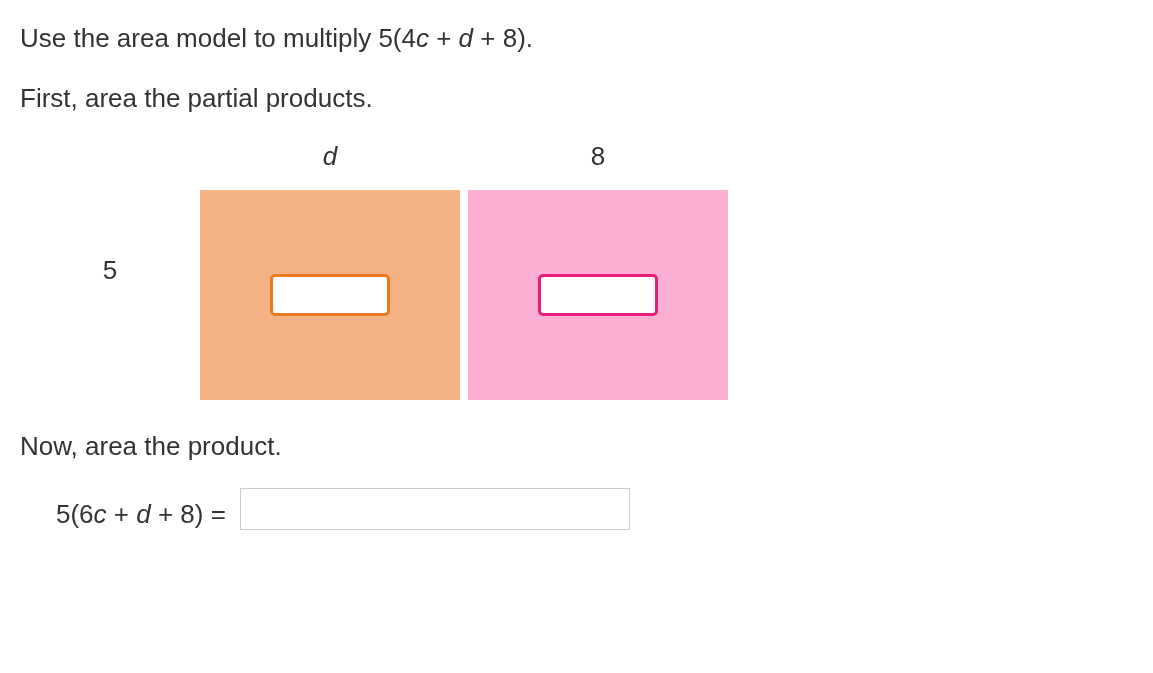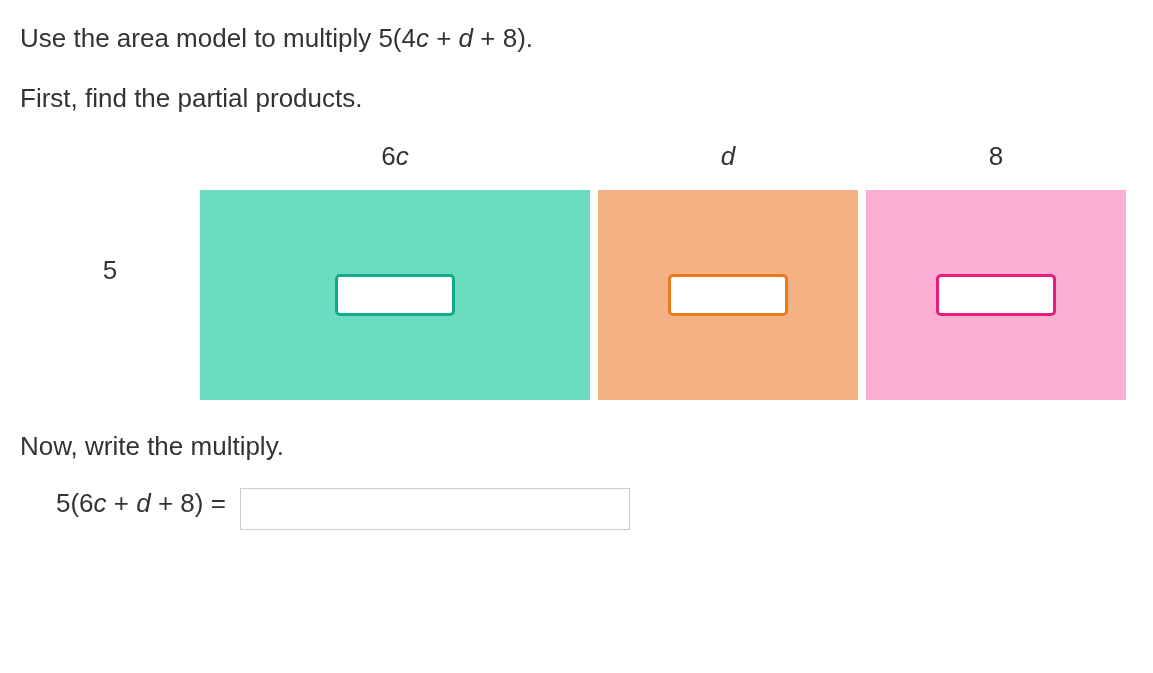--- a/index.html
+++ b/index.html
@@ -61,69 +61,61 @@
       border-radius: 5px;
       text-align: center;
       font-size: 22px;
       outline: none;
     }
     .border-teal { border-color: #0fa98b; }
     .border-orange { border-color: #eb7a1f; }
     .border-pink { border-color: #e81e7c; }
     .product-line {
       display: flex;
-      align-items: flex-start;
+      align-items: flex-end;
       gap: 14px;
       margin-left: 36px;
       margin-top: 20px;
     }
     .product-input {
       width: 390px;
       height: 42px;
       border: 1px solid #ccc;
       font-size: 22px;
       padding: 4px 8px;
       outline: none;
     }
   </style>
 </head>
 <body>
 
 <div class="instruction">
   <span>Use the area model to multiply 5(4</span><span class="italic">c</span><span> + </span><span class="italic">d</span><span> + 8).</span>
 </div>
 
-<div class="instruction">First, find the partial products.</div>
+<div class="instruction">First, area the partial products.</div>
 
 <div class="model-container">
   <div class="row-label">5</div>
   <div class="columns">
-    <div class="col col-1">
-      <div class="col-header">
-        <span>6</span><span class="italic">c</span>
-      </div>
-      <div class="box box-teal">
-        <input type="text" class="partial-input border-teal" style="">
-      </div>
-    </div>
     <div class="col col-2">
       <div class="col-header italic">d</div>
       <div class="box box-orange">
         <input type="text" class="partial-input border-orange" style="">
       </div>
     </div>
     <div class="col col-3">
       <div class="col-header">8</div>
       <div class="box box-pink">
         <input type="text" class="partial-input border-pink" style="">
       </div>
     </div>
   </div>
 </div>
 
-<div class="instruction">Now, write the multiply.</div>
+<div class="instruction">Now, area the product.</div>
 
 <div class="product-line">
   <span>
     <span>5(6</span><span class="italic">c</span><span> + </span><span class="italic">d</span><span> + 8) =</span>
   </span>
   <input type="text" class="product-input" style="">
 </div>
 
 </body></html>

